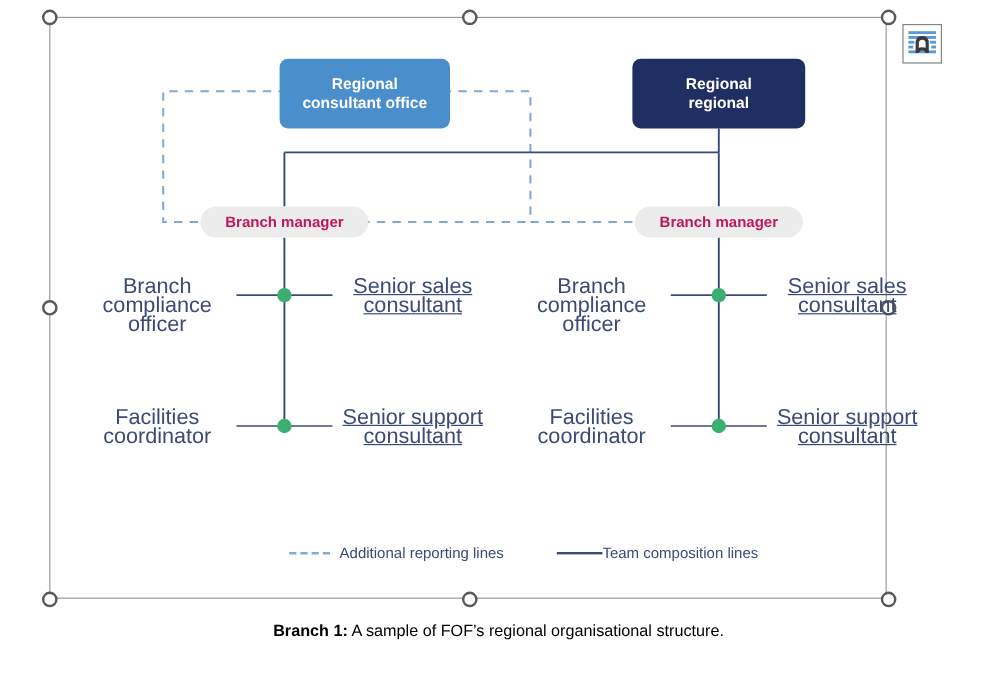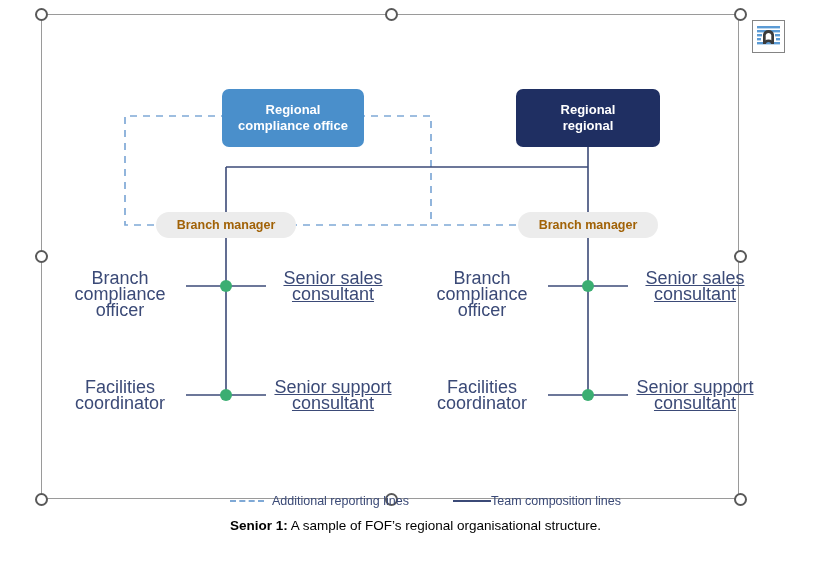--- a/index.html
+++ b/index.html
@@ -52,25 +52,24 @@
     height: 33px;
     border: 1px solid #848484;
     background: #ffffff;
     box-sizing: border-box;
   }
   #layout-options-button svg { display: block; }
 
   
   #diagram {
     position: absolute;
-    left: 45px;
+    left: 56px;
     top: 14px;
     width: 576px;
     height: 485px;
-    margin-top: 40px;
   }
   #diagram-svg {
     position: absolute;
     left: 0; top: 0;
     width: 698px;
     height: 485px;
   }
 
   
   .node-box {
@@ -99,21 +98,21 @@
     width: 144px;
     height: 58px;
     background: #1f2f62;
   }
 
   .pill {
     position: absolute;
     height: 26px;
     border-radius: 13px;
     background: #ececec;
-    color: #a16207;
+    color: #be185d;
     font-weight: bold;
     font-size: 12.5px;
     display: flex;
     align-items: center;
     justify-content: center;
     white-space: nowrap;
     box-sizing: border-box;
   }
   #node-branch-manager-left  { left: 111px; top: 158px; width: 140px; }
   #node-branch-manager-right { left: 473px; top: 158px; width: 140px; }
@@ -229,21 +228,21 @@
     <line x1="543" y1="184" x2="543" y2="346" stroke="#3b4a77" stroke-width="1.6"></line>
     <line x1="503" y1="232" x2="583" y2="232" stroke="#3b4a77" stroke-width="1.4"></line>
     <line x1="503" y1="341" x2="583" y2="341" stroke="#3b4a77" stroke-width="1.4"></line>
     <circle cx="543" cy="232" r="6" fill="#3bae72"></circle>
     <circle cx="543" cy="341" r="6" fill="#3bae72"></circle>
   </svg>
 
   <div id="node-compliance-office" class="node-box">
     <div>
       <span>Regional</span><br>
-      <span>compliance office</span>
+      <span>consultant office</span>
     </div>
   </div>
 
   <div id="node-regional-manager" class="node-box">
     <div>
       <span>Regional</span><br>
       <span>regional</span>
     </div>
   </div>
 
@@ -291,14 +290,14 @@
     </div>
     <div class="legend-item" id="legend-additional">
       <span class="legend-swatch-dashed"></span>
       <span class="legend-text">Additional reporting lines</span>
     </div>
   </div>
 
 </div>
 
 <div id="figure-caption">
-  <span class="caption-label">Senior 1:</span><span> A sample of FOF’s regional organisational structure.</span>
+  <span class="caption-label">Branch 1:</span><span> A sample of FOF’s regional organisational structure.</span>
 </div>
 
 </body></html>

